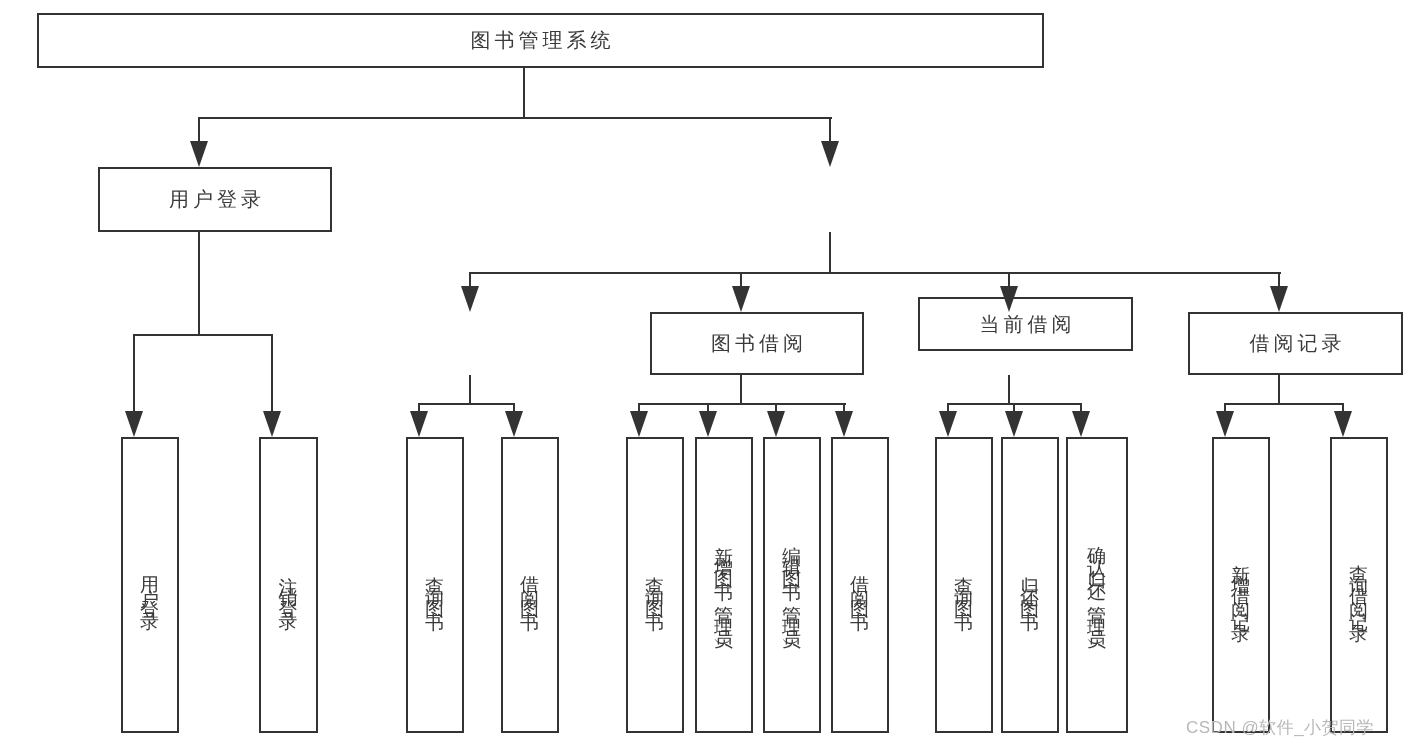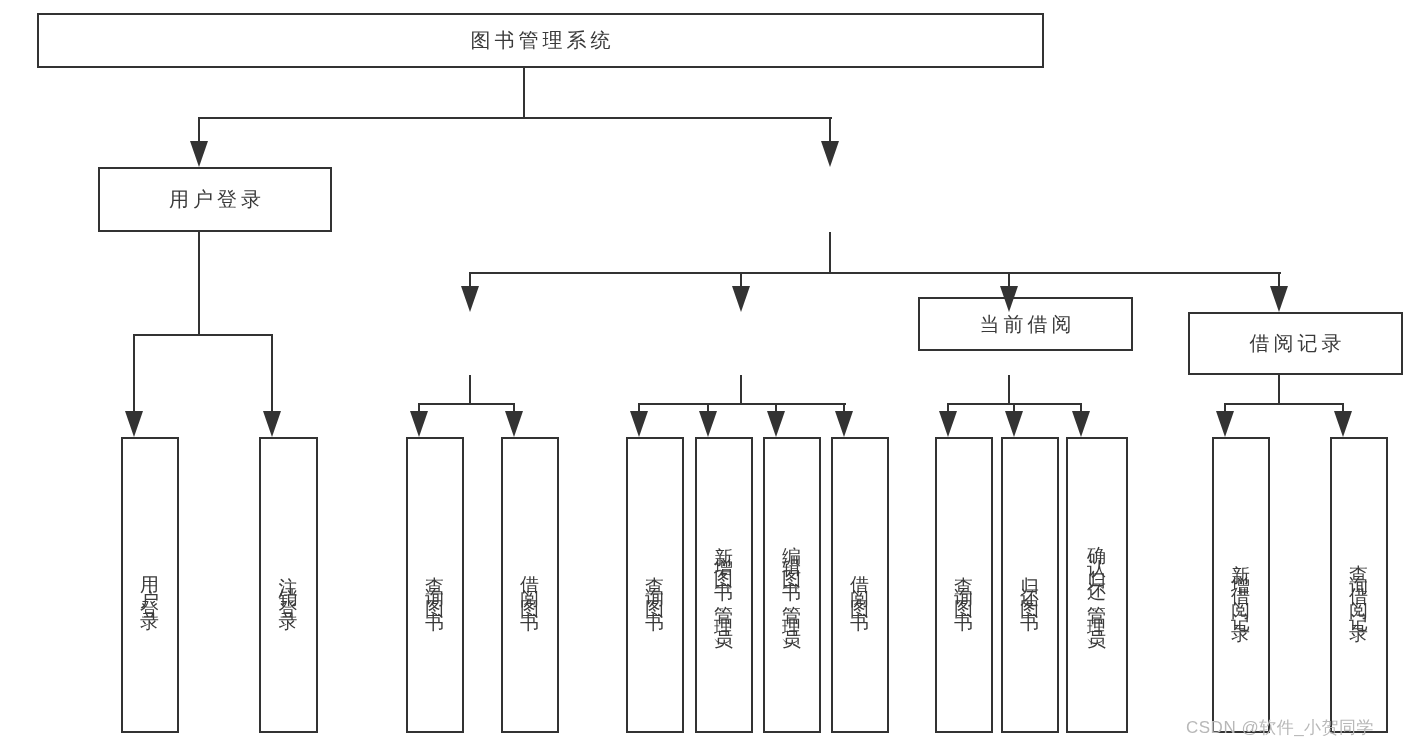--- a/index.html
+++ b/index.html
@@ -72,20 +72,21 @@
 </style>
 </head>
 <body>
 
 <div class="stage">
 
   <div class="box hbox" style="left:21px;top:13px;width:1007px;height:55px">图书管理系统</div>
 
   <div class="box hbox" style="left:82px;top:167px;width:234px;height:65px">用户登录</div>
 
+  <div class="box hbox" style="left:634px;top:312px;width:214px;height:63px">图书借阅</div>
   <div class="box hbox" style="left:902px;top:297px;width:215px;height:54px">当前借阅</div>
   <div class="box hbox" style="left:1172px;top:312px;width:215px;height:63px">借阅记录</div>
 
   <div class="box vbox" style="left:105px;top:437px;width:58px;height:296px">
     <span class="vtext">用户登录</span>
   </div>
   <div class="box vbox" style="left:243px;top:437px;width:59px;height:296px">
     <span class="vtext">注销登录</span>
   </div>
 

